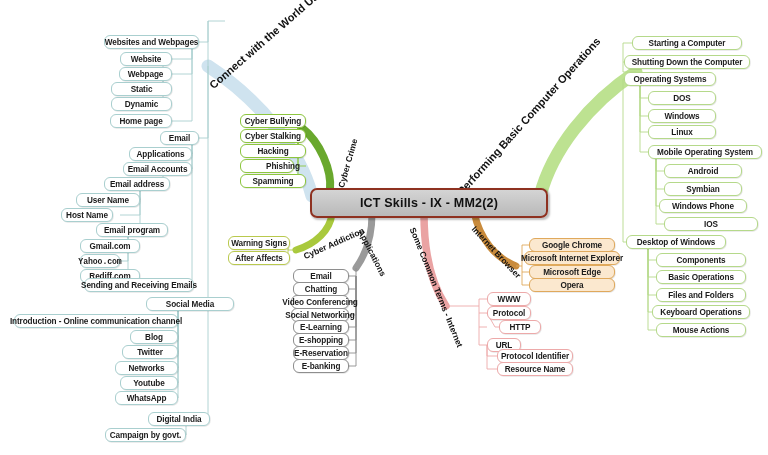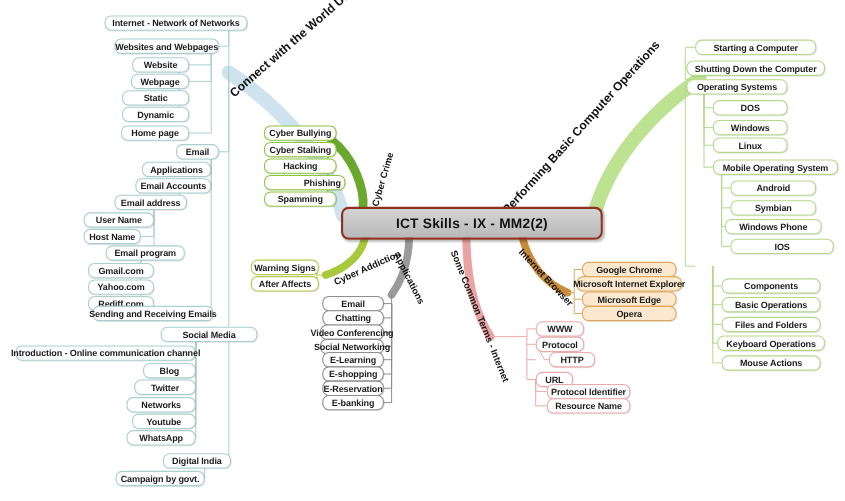--- a/index.html
+++ b/index.html
@@ -165,52 +165,51 @@
   <div id="center-node">ICT Skills - IX - MM2(2)</div>
 
   <div class="blabel" style="left:207px;top:82px;transform:rotate(-41deg);">Connect with the World Using Internet and Applications</div>
   <div class="blabel" style="left:455px;top:189px;transform:rotate(-48deg);">Performing Basic Computer Operations</div>
   <div class="blabel sm" style="left:336px;top:186px;transform:rotate(-74deg);">Cyber Crime</div>
   <div class="blabel sm" style="left:302px;top:252px;transform:rotate(-24deg);">Cyber Addiction</div>
   <div class="blabel sm" style="left:365px;top:228px;transform:rotate(63deg);">Applications</div>
   <div class="blabel sm" style="left:417px;top:226px;transform:rotate(68deg);">Some Common Terms - Internet</div>
   <div class="blabel sm" style="left:477px;top:224px;transform:rotate(47deg);">Internet Browser</div>
 
-  <div class="node t-teal" style="left:95px;top:14px;width:130px;">Internet - Network of Networks</div>
   <div class="node t-teal" style="left:104px;top:35px;width:95px;">Websites and Webpages</div>
   <div class="node t-teal" style="left:120px;top:52px;width:52px;">Website</div>
   <div class="node t-teal" style="left:119px;top:67px;width:53px;">Webpage</div>
   <div class="node t-teal" style="left:111px;top:82px;width:61px;">Static</div>
   <div class="node t-teal" style="left:111px;top:97px;width:61px;">Dynamic</div>
   <div class="node t-teal" style="left:110px;top:114px;width:62px;">Home page</div>
   <div class="node t-teal" style="left:160px;top:131px;width:39px;">Email</div>
   <div class="node t-teal" style="left:129px;top:147px;width:63px;">Applications</div>
   <div class="node t-teal" style="left:123px;top:162px;width:69px;">Email Accounts</div>
   <div class="node t-teal" style="left:104px;top:177px;width:66px;">Email address</div>
   <div class="node t-teal" style="left:76px;top:193px;width:64px;">User Name</div>
-  <div class="node t-teal" style="left:76px;top:208px;width:52px;">Host Name</div>
+  <div class="node t-teal" style="left:61px;top:208px;width:52px;">Host Name</div>
   <div class="node t-teal" style="left:96px;top:223px;width:72px;">Email program</div>
   <div class="node t-teal" style="left:80px;top:239px;width:60px;">Gmail.com</div>
-  <div class="node t-teal" style="left:80px;top:254px;width:60px;">Yahoo.com</div>
+  <div class="node t-teal" style="left:80px;top:254px;width:40px;font-family:Liberation Mono, monospace;">Yahoo.com</div>
   <div class="node t-teal" style="left:80px;top:269px;width:60px;">Rediff.com</div>
   <div class="node t-teal" style="left:84px;top:278px;width:110px;">Sending and Receiving Emails</div>
   <div class="node t-teal" style="left:146px;top:297px;width:88px;">Social Media</div>
   <div class="node t-teal" style="left:14px;top:314px;width:164px;">Introduction - Online communication channel</div>
   <div class="node t-teal" style="left:130px;top:330px;width:48px;">Blog</div>
   <div class="node t-teal" style="left:122px;top:345px;width:56px;">Twitter</div>
   <div class="node t-teal" style="left:115px;top:361px;width:63px;">Networks</div>
   <div class="node t-teal" style="left:120px;top:376px;width:58px;">Youtube</div>
   <div class="node t-teal" style="left:115px;top:391px;width:63px;">WhatsApp</div>
   <div class="node t-teal" style="left:148px;top:412px;width:62px;">Digital India</div>
   <div class="node t-teal" style="left:105px;top:428px;width:81px;">Campaign by govt.</div>
 
   <div class="node t-green" style="left:240px;top:114px;width:66px;">Cyber Bullying</div>
   <div class="node t-green" style="left:240px;top:129px;width:66px;">Cyber Stalking</div>
   <div class="node t-green" style="left:240px;top:144px;width:66px;">Hacking</div>
-  <div class="node t-green" style="left:240px;top:159px;width:74px;padding-left:32px;">Phishing</div>
+  <div class="node t-green" style="left:240px;top:159px;width:54px;padding-left:32px;">Phishing</div>
   <div class="node t-green" style="left:240px;top:174px;width:66px;">Spamming</div>
 
   <div class="node t-olive" style="left:228px;top:236px;width:62px;">Warning Signs</div>
   <div class="node t-olive" style="left:228px;top:251px;width:62px;">After Affects</div>
 
   <div class="node t-gray" style="left:293px;top:269px;width:56px;">Email</div>
   <div class="node t-gray" style="left:293px;top:282px;width:56px;">Chatting</div>
   <div class="node t-gray" style="left:291px;top:295px;width:58px;">Video Conferencing</div>
   <div class="node t-gray" style="left:291px;top:308px;width:58px;">Social Networking</div>
   <div class="node t-gray" style="left:293px;top:320px;width:56px;">E-Learning</div>
@@ -234,19 +233,20 @@
   <div class="node t-lgreen" style="left:632px;top:36px;width:110px;">Starting a Computer</div>
   <div class="node t-lgreen" style="left:624px;top:72px;width:92px;">Operating Systems</div>
   <div class="node t-lgreen" style="left:648px;top:91px;width:68px;">DOS</div>
   <div class="node t-lgreen" style="left:648px;top:109px;width:68px;">Windows</div>
   <div class="node t-lgreen" style="left:648px;top:125px;width:68px;">Linux</div>
   <div class="node t-lgreen" style="left:648px;top:145px;width:114px;">Mobile Operating System</div>
   <div class="node t-lgreen" style="left:664px;top:164px;width:78px;">Android</div>
   <div class="node t-lgreen" style="left:664px;top:182px;width:78px;">Symbian</div>
   <div class="node t-lgreen" style="left:659px;top:199px;width:88px;">Windows Phone</div>
   <div class="node t-lgreen" style="left:664px;top:217px;width:94px;">IOS</div>
+  <div class="node t-lgreen" style="left:626px;top:235px;width:100px;">Desktop of Windows</div>
   <div class="node t-lgreen" style="left:656px;top:253px;width:90px;">Components</div>
   <div class="node t-lgreen" style="left:656px;top:270px;width:90px;">Basic Operations</div>
   <div class="node t-lgreen" style="left:656px;top:288px;width:90px;">Files and Folders</div>
   <div class="node t-lgreen" style="left:652px;top:305px;width:98px;">Keyboard Operations</div>
   <div class="node t-lgreen" style="left:656px;top:323px;width:90px;">Mouse Actions</div>
 
 </div>
 
 </body></html>

